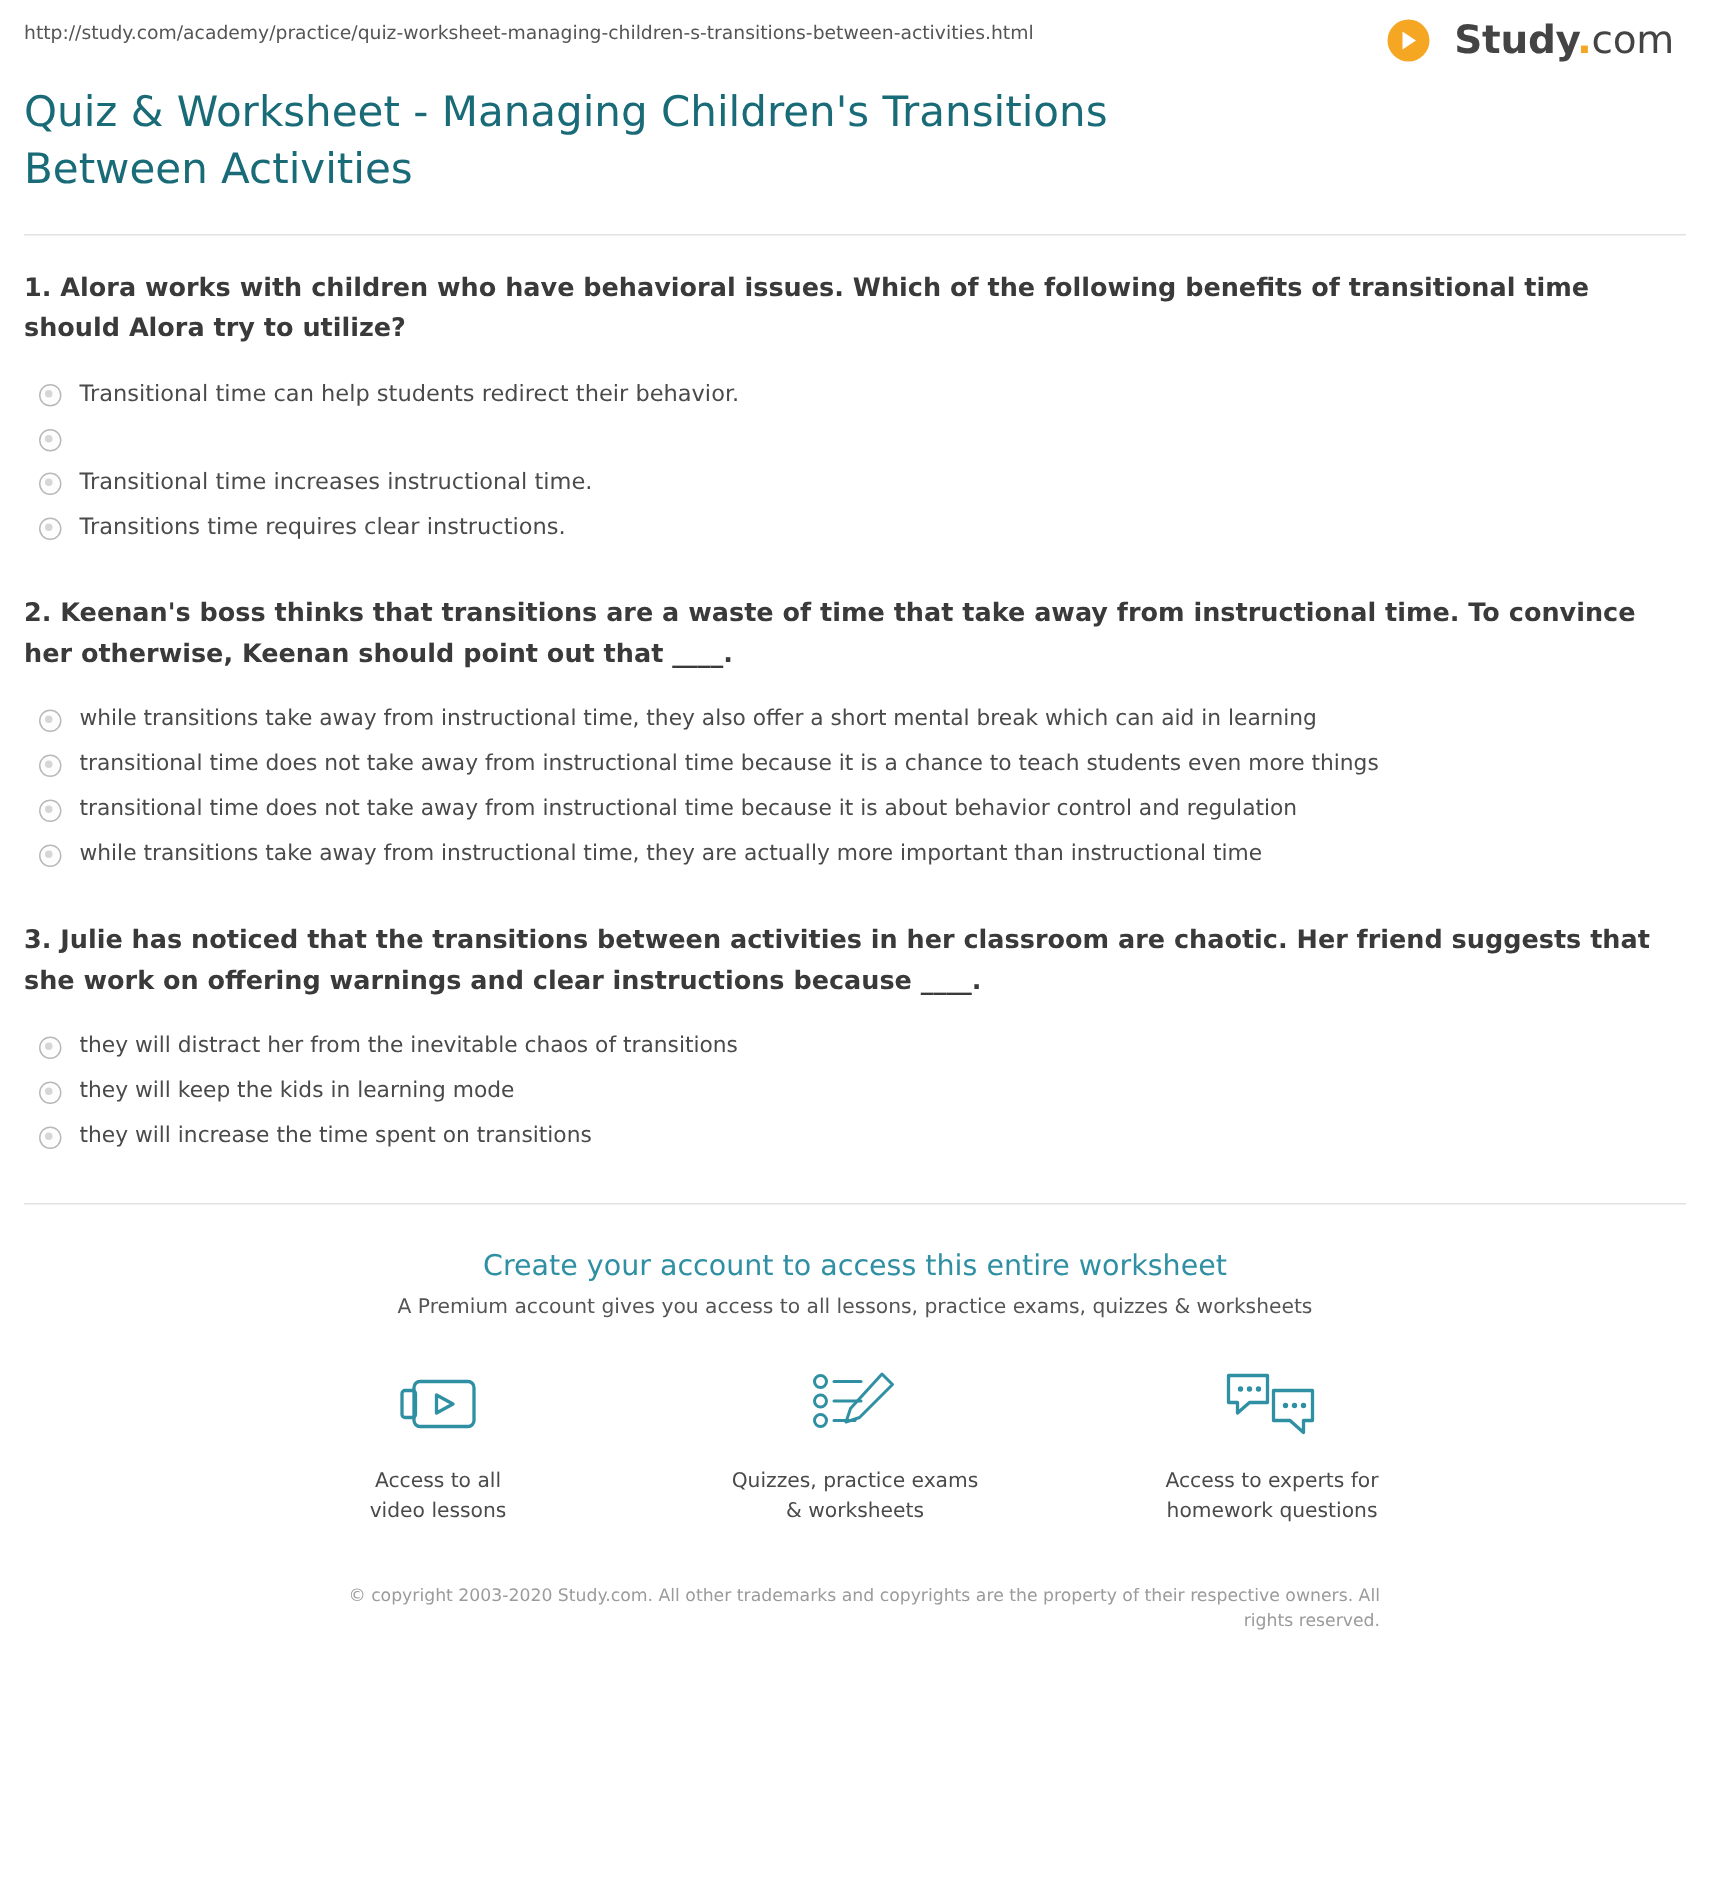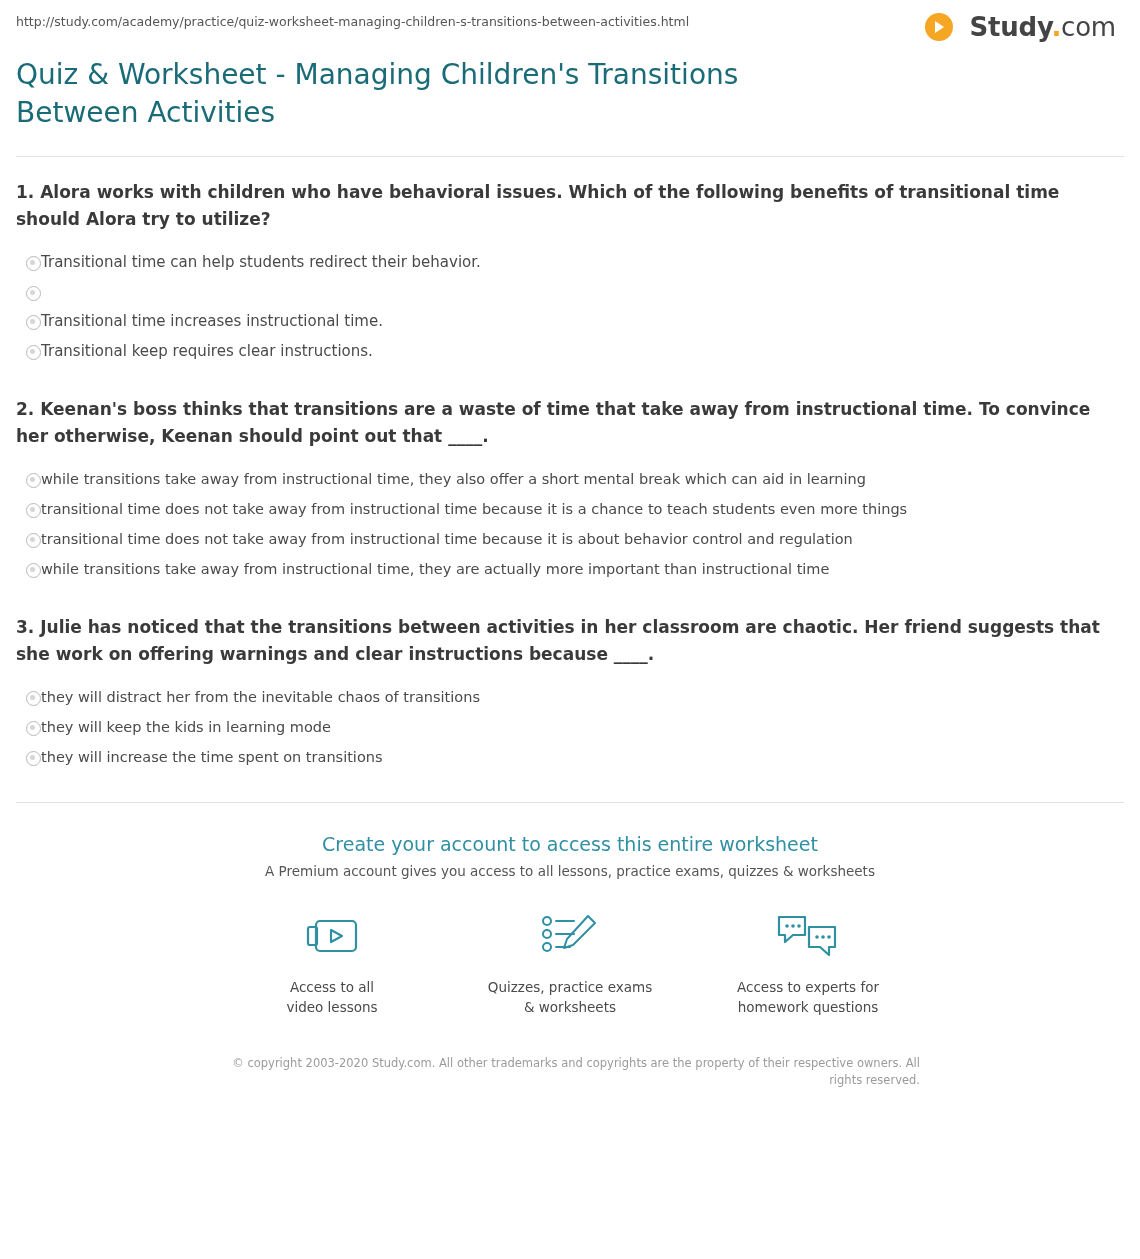--- a/index.html
+++ b/index.html
@@ -104,20 +104,21 @@
     margin: 0 0 14px 0;
   }
   .answers {
     margin: 0;
     padding: 0;
     list-style: none;
   }
   .answer {
     display: flex;
     align-items: flex-start;
+    gap: 12px;
     padding: 5px 0 5px 10px;
   }
   .radio {
     flex: none;
     width: 13px;
     height: 13px;
     margin-top: 4px;
     border-radius: 50%;
     border: 1px solid #b9b9b9;
     background: #fdfdfd;
@@ -153,21 +154,21 @@
     font-weight: normal;
   }
   .promo-sub {
     font-size: 13.5px;
     color: #555555;
     margin: 0;
   }
   .benefits {
     display: flex;
     justify-content: center;
-    gap: 68px;
+    gap: 108px;
     padding: 28px 0 0 0;
   }
   .benefit {
     width: 170px;
     text-align: center;
   }
   .benefit-icon {
     height: 62px;
     display: flex;
     align-items: center;
@@ -218,21 +219,21 @@
         </li>
         <li class="answer">
           <span class="radio"></span>
         </li>
         <li class="answer">
           <span class="radio"></span>
           <span class="a-text">Transitional time increases instructional time.</span>
         </li>
         <li class="answer">
           <span class="radio"></span>
-          <span class="a-text">Transitional keep requires clear instructions.</span>
+          <span class="a-text">Transitions time requires clear instructions.</span>
         </li>
       </ul>
     </div>
 
     <div class="question">
       <p class="q-text">2. Keenan's boss thinks that transitions are a waste of time that take away from instructional time. To convince her otherwise, Keenan should point out that ____.</p>
       <ul class="answers">
         <li class="answer">
           <span class="radio"></span>
           <span class="a-text">while transitions take away from instructional time, they also offer a short mental break which can aid in learning</span>

